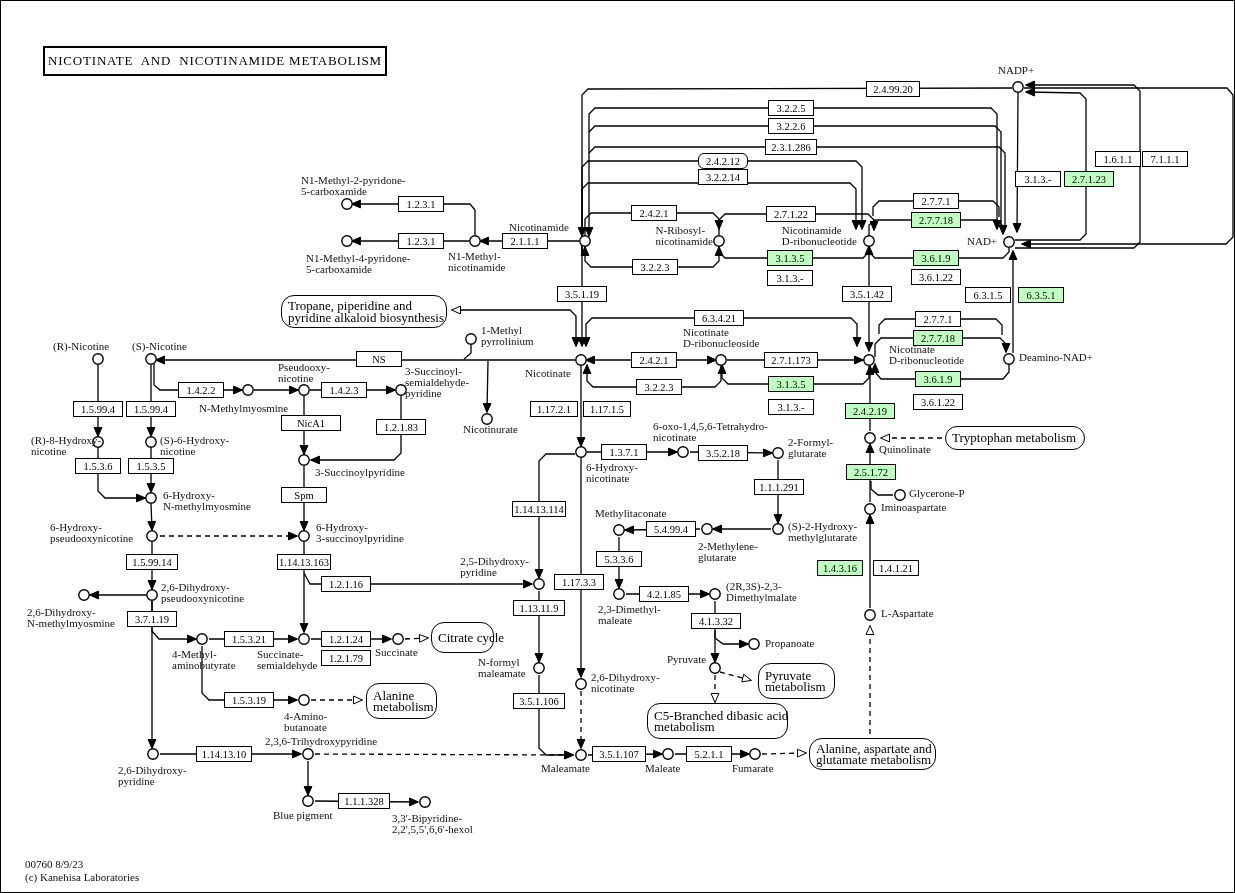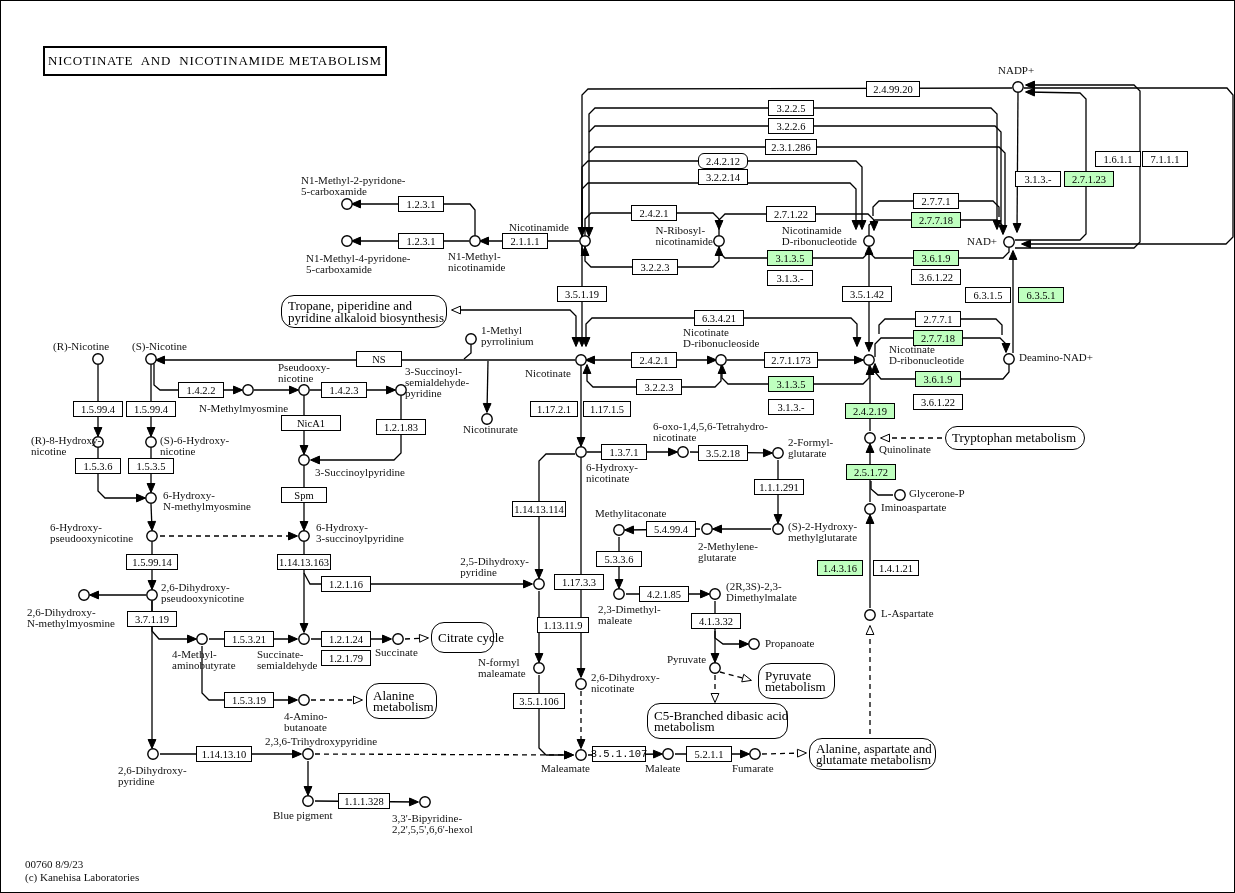--- a/index.html
+++ b/index.html
@@ -322,23 +322,23 @@
     <div class="ec" style="left: 582px; top: 400px; width: 48px; height: 16px;">1.17.1.5</div>
     <div class="ec" style="left: 600px; top: 443px; width: 46px; height: 16px;">1.3.7.1</div>
     <div class="ec" style="left: 697px; top: 444px; width: 50px; height: 16px;">3.5.2.18</div>
     <div class="ec" style="left: 753px; top: 478px; width: 50px; height: 16px;">1.1.1.291</div>
     <div class="ec" style="left: 645px; top: 520px; width: 50px; height: 16px;">5.4.99.4</div>
     <div class="ec" style="left: 595px; top: 550px; width: 46px; height: 16px;">5.3.3.6</div>
     <div class="ec" style="left: 511px; top: 500px; width: 54px; height: 16px;">1.14.13.114</div>
     <div class="ec" style="left: 553px; top: 573px; width: 50px; height: 16px;">1.17.3.3</div>
     <div class="ec" style="left: 638px; top: 585px; width: 50px; height: 16px;">4.2.1.85</div>
     <div class="ec" style="left: 690px; top: 612px; width: 50px; height: 16px;">4.1.3.32</div>
-    <div class="ec" style="left: 512px; top: 616px; width: 52px; height: 16px; margin-left: 24px;">1.13.11.9</div>
+    <div class="ec" style="left: 512px; top: 599px; width: 52px; height: 16px;">1.13.11.9</div>
     <div class="ec" style="left: 512px; top: 692px; width: 52px; height: 16px;">3.5.1.106</div>
-    <div class="ec" style="left: 591px; top: 745px; width: 54px; height: 16px; font-family: Liberation Mono, monospace;">3.5.1.107</div>
+    <div class="ec" style="left: 591px; top: 745px; width: 54px; height: 16px;">3.5.1.107</div>
     <div class="ec" style="left: 685px; top: 745px; width: 46px; height: 16px;">5.2.1.1</div>
     <div class="lbl" style="left: 300px; top: 174px;">N1-Methyl-2-pyridone-
 5-carboxamide</div>
     <div class="lbl" style="left: 305px; top: 252px;">N1-Methyl-4-pyridone-
 5-carboxamide</div>
     <div class="lbl" style="left: 447px; top: 250px;">N1-Methyl-
 nicotinamide</div>
     <div class="lbl" style="left: 508px; top: 221px;">Nicotinamide</div>
     <div class="lbl r" style="left: 712px; top: 224px;">N-Ribosyl-
 nicotinamide</div>

